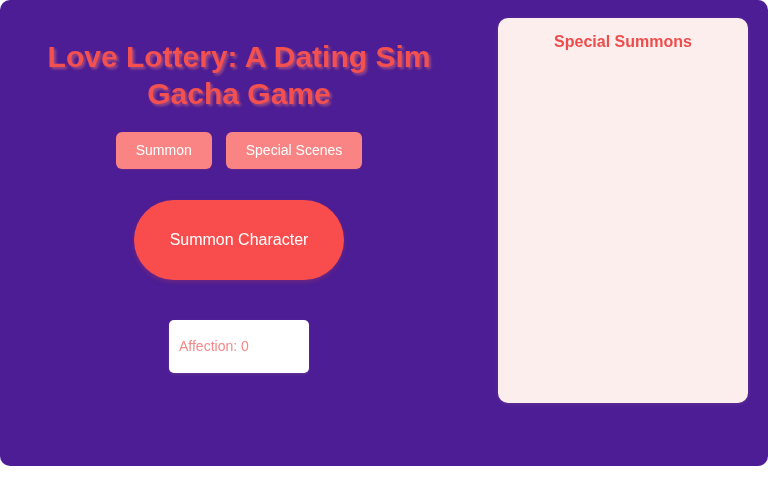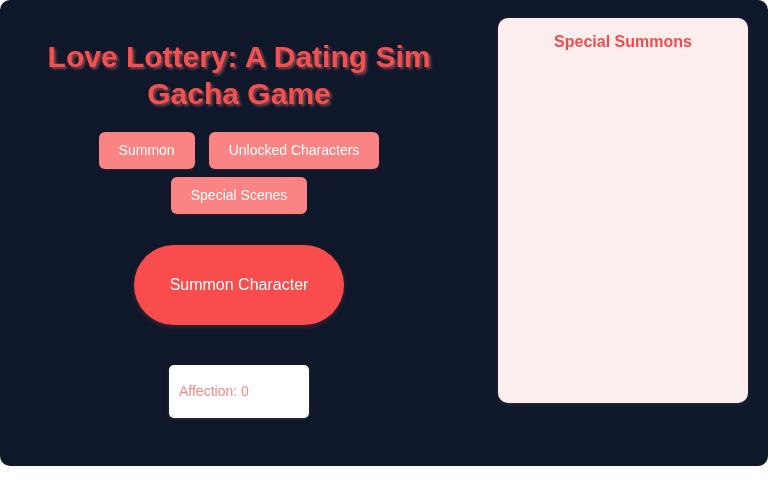--- a/index.html
+++ b/index.html
@@ -12,21 +12,21 @@
     font-family: "Liberation Sans", sans-serif;
     overflow: hidden;
   }
 
   #app-container {
     position: absolute;
     left: 0;
     top: 0;
     width: 768px;
     height: 466px;
-    background: #0f172a;
+    background: #4c1d95;
     border-radius: 10px;
     overflow: hidden;
   }
 
   
   #main-column {
     position: absolute;
     left: 0;
     top: 0;
     width: 478px;
@@ -152,21 +152,20 @@
 <body>
 
 <div id="app-container">
 
   <div id="main-column">
 
     <h1 id="page-title">Love Lottery: A Dating Sim Gacha Game</h1>
 
     <div id="nav-bar">
       <button class="nav-button">Summon</button>
-      <button class="nav-button">Unlocked Characters</button>
       <button class="nav-button">Special Scenes</button>
     </div>
 
     <div id="summon-action-row">
       <button id="summon-character-button">Summon Character</button>
     </div>
 
     <div id="stats-row">
       <div id="stats-card">
         <p class="stat-line">Affection: 0</p>

